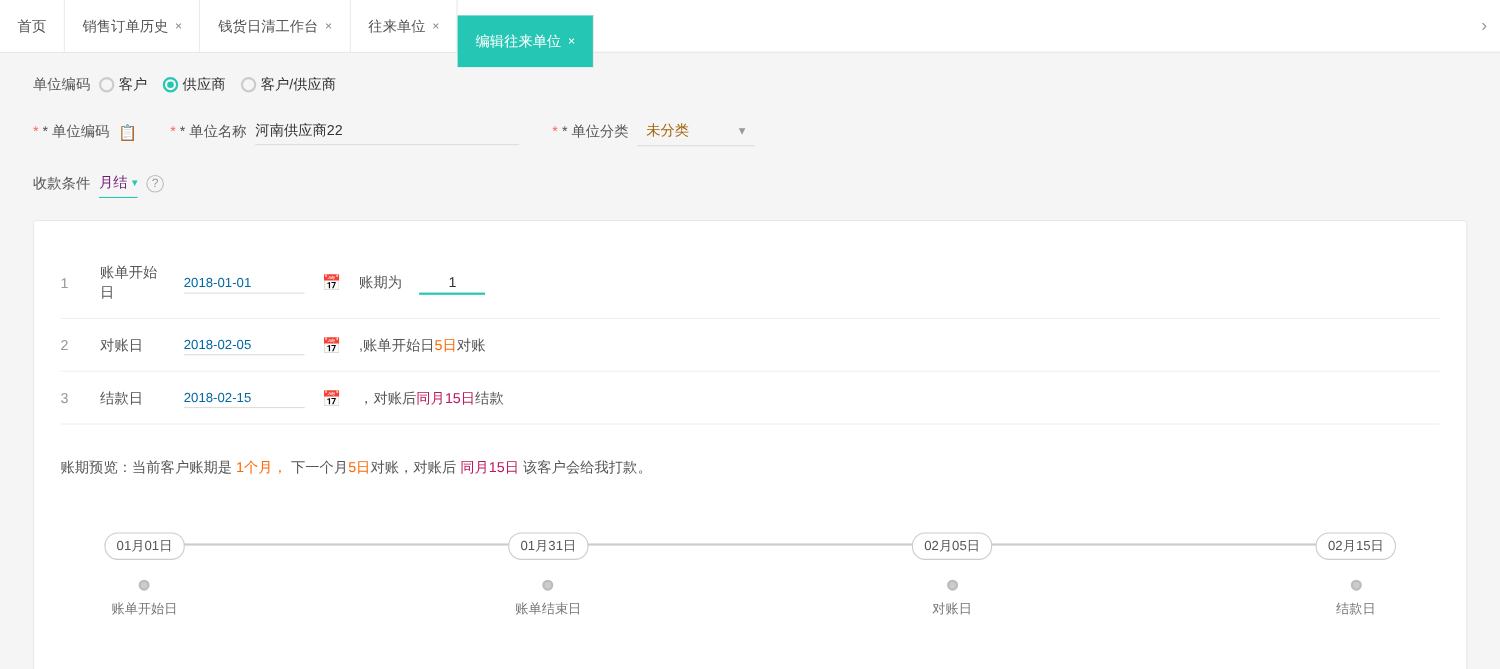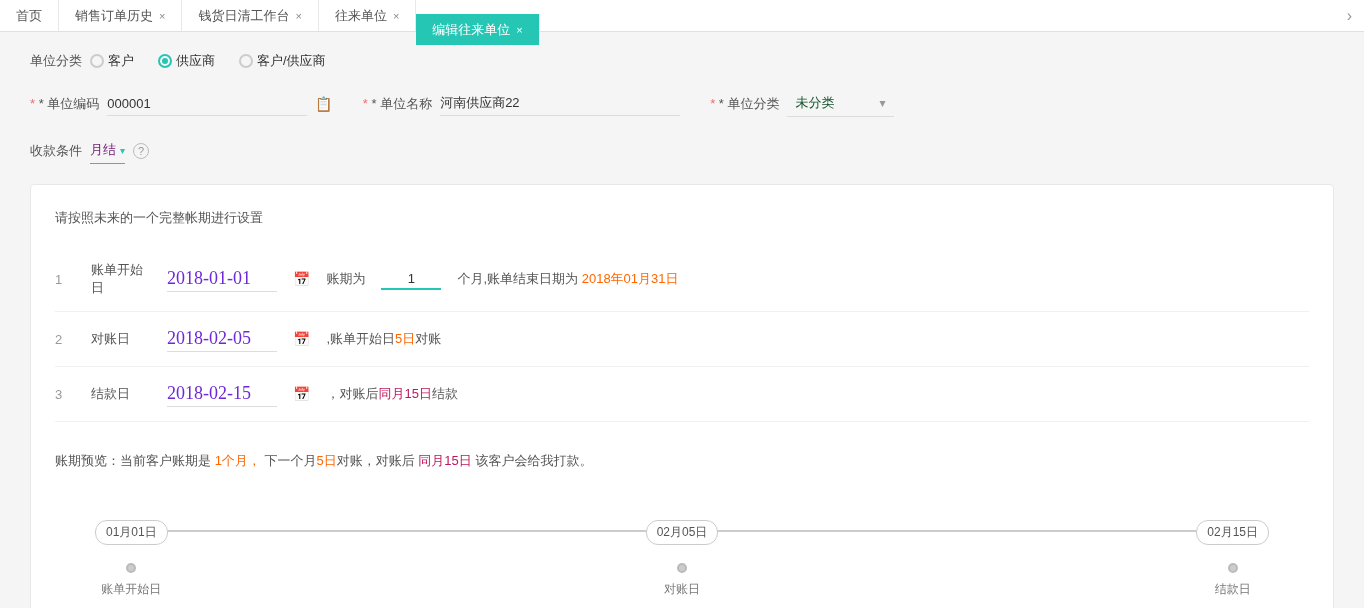--- a/index.html
+++ b/index.html
@@ -4,21 +4,21 @@
   <style>
     * { box-sizing: border-box; margin: 0; padding: 0; }
     body { font-family: 'Microsoft YaHei', Arial, sans-serif; font-size: 13px; background: #f5f5f5; color: #333; }
 
     
     .tabs-bar {
       display: flex;
       align-items: center;
       background: #fff;
       border-bottom: 1px solid #e0e0e0;
-      height: 32px;
+      height: 48px;
       padding: 0 0;
     }
     .tab {
       display: flex;
       align-items: center;
       padding: 0 16px;
       height: 100%;
       font-size: 13px;
       color: #555;
       cursor: pointer;
@@ -70,21 +70,21 @@
     .form-field label {
       color: #555;
       white-space: nowrap;
     }
     .required-star {
       color: #f56c6c;
     }
     .radio-group {
       display: flex;
       align-items: flex-start;
-      gap: 24px;
+      gap: 14px;
     }
     .radio-item {
       display: flex;
       align-items: center;
       gap: 4px;
       cursor: pointer;
     }
     .radio-circle {
       width: 14px;
       height: 14px;
@@ -145,21 +145,21 @@
       display: flex;
       align-items: center;
       gap: 4px;
       padding: 4px 8px;
       border: none;
       border-bottom: 1px solid #ddd;
       background: transparent;
       cursor: pointer;
     }
     .dropdown-select .val {
-      color: #14532d;
+      color: #a16207;
       min-width: 80px;
     }
     .dropdown-select .arrow-icon {
       color: #999;
       font-size: 12px;
     }
 
     .help-icon {
       width: 16px;
       height: 16px;
@@ -202,26 +202,25 @@
     }
     .row-label {
       color: #555;
       width: 60px;
       font-size: 13px;
     }
     .row-date-input {
       border: none;
       border-bottom: 1px solid #ddd;
       outline: none;
-      font-size: 18px;
-      color: #6d28d9;
+      font-size: 12px;
+      color: #0369a1;
       padding: 2px 0;
       width: 110px;
       background: transparent;
-      font-family: Liberation Serif, serif;
     }
     .row-description {
       color: #555;
       font-size: 13px;
     }
     .highlight-orange { color: #ff6600; }
     .highlight-teal { color: #be185d; }
 
     .period-input {
       border: none;
@@ -316,42 +315,41 @@
     <span>编辑往来单位</span>
     <span class="close-x">×</span>
   </div>
   <div class="tabs-arrow">›</div>
 </div>
 
 <div class="page-content">
 
   <div class="form-row">
     <div class="form-field">
-      <label>单位分类</label>
+      <label>单位编码</label>
       <div class="radio-group">
         <div class="radio-item">
           <span class="radio-circle"></span>
           <span>客户</span>
         </div>
         <div class="radio-item">
           <span class="radio-circle checked"></span>
           <span>供应商</span>
         </div>
         <div class="radio-item">
           <span class="radio-circle"></span>
           <span>客户/供应商</span>
         </div>
       </div>
     </div>
   </div>
 
   <div class="form-row">
     <div class="form-field">
       <label><span class="required-star">*</span> <span style="display:inline">* 单位编码</span></label>
-      <input class="input-field medium" type="text" value="000001" style="">
       <span class="calendar-icon">📋</span>
     </div>
     <div class="form-field">
       <label><span class="required-star">* </span><span style="display:inline">* 单位名称</span></label>
       <input class="input-field large" type="text" value="河南供应商22" style="">
     </div>
     <div class="form-field">
       <label><span class="required-star">* </span><span style="display:inline">* 单位分类</span></label>
       <div class="dropdown-select">
         <span class="val">未分类</span>
@@ -365,33 +363,28 @@
       <label>收款条件</label>
       <div class="select-field">
         <span class="select-value">月结</span>
         <span class="select-arrow">▾</span>
       </div>
       <span class="help-icon">?</span>
     </div>
   </div>
 
   <div class="panel">
-    <div class="panel-hint">请按照未来的一个完整帐期进行设置</div>
 
     <div class="setting-row">
       <span class="row-num">1</span>
       <span class="row-label">账单开始日</span>
       <input class="row-date-input" type="text" value="2018-01-01" style="">
       <span class="calendar-icon">📅</span>
       <span class="row-description">账期为</span>
       <input class="period-input" type="text" value="1" style="">
-      <span class="row-description">
-        <span>个月,账单结束日期为</span>
-        <span class="highlight-orange">2018年01月31日</span>
-      </span>
     </div>
 
     <div class="setting-row">
       <span class="row-num">2</span>
       <span class="row-label">对账日</span>
       <input class="row-date-input" type="text" value="2018-02-05" style="">
       <span class="calendar-icon">📅</span>
       <span class="row-description">
         <span>,账单开始日</span><span class="highlight-orange">5日</span><span>对账</span>
       </span>
@@ -417,20 +410,25 @@
 
     <div class="timeline-container">
       <div class="timeline-line"></div>
       <div class="timeline-points">
         <div class="timeline-point">
           <div class="point-label-box">01月01日</div>
           <div class="point-dot"></div>
           <div class="point-desc">账单开始日</div>
         </div>
         <div class="timeline-point">
+          <div class="point-label-box">01月31日</div>
+          <div class="point-dot"></div>
+          <div class="point-desc">账单结束日</div>
+        </div>
+        <div class="timeline-point">
           <div class="point-label-box">02月05日</div>
           <div class="point-dot"></div>
           <div class="point-desc">对账日</div>
         </div>
         <div class="timeline-point">
           <div class="point-label-box">02月15日</div>
           <div class="point-dot"></div>
           <div class="point-desc">结款日</div>
         </div>
       </div>

